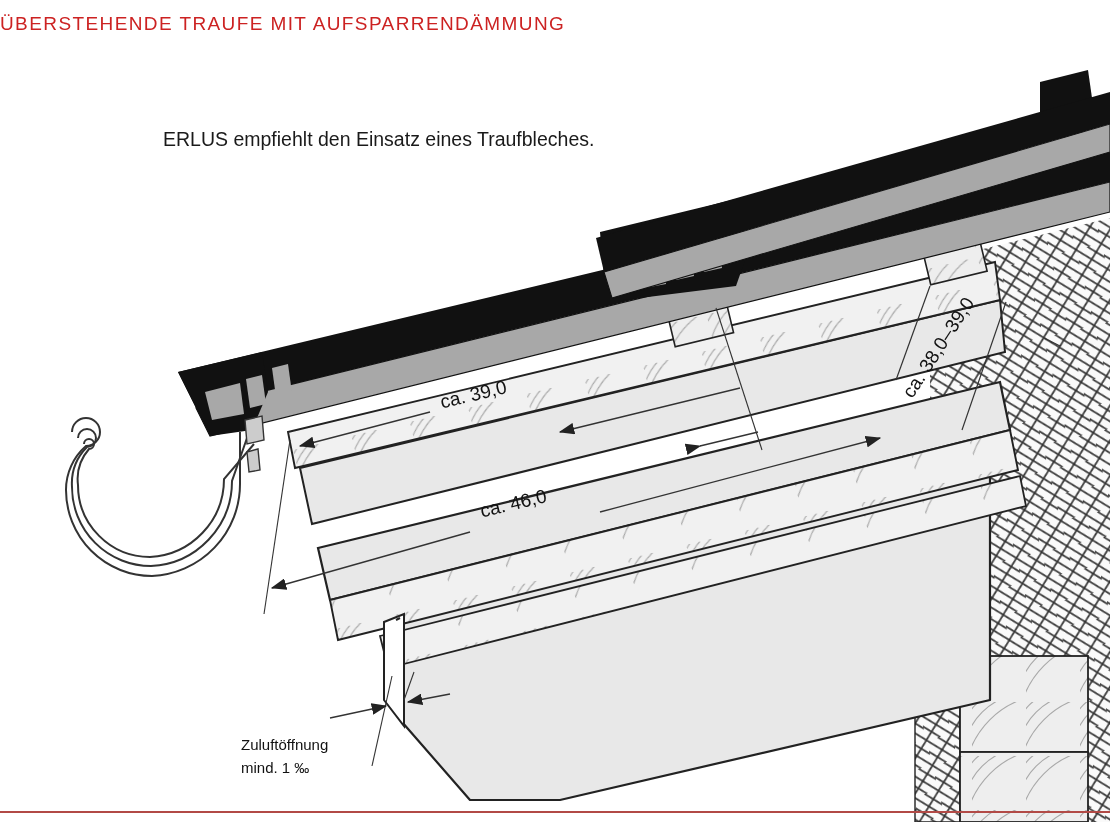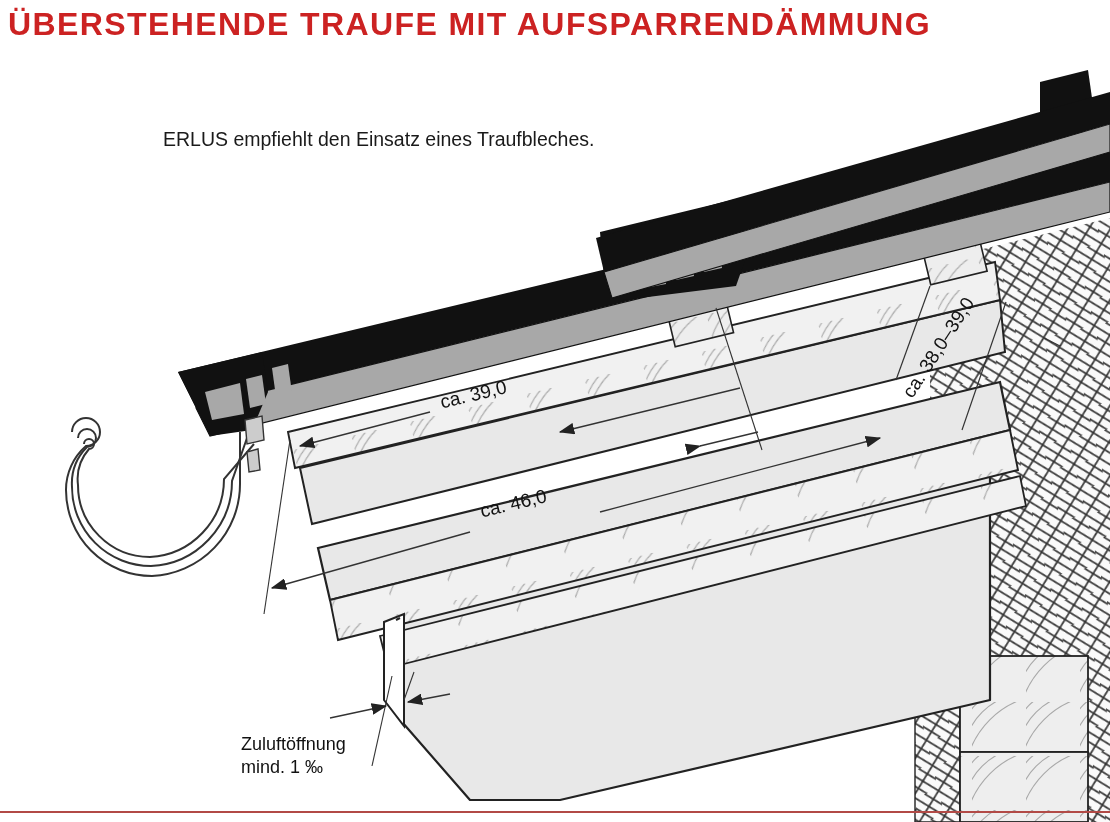--- a/index.html
+++ b/index.html
@@ -13,27 +13,26 @@
     position: relative;
     overflow: hidden;
     font-family: "Liberation Sans", sans-serif;
     color: #1a1a1a;
   }
   #page-title {
     position: absolute;
     left: 0px;
     top: 7px;
     width: 1090px;
-    font-size: 32px;
-    font-weight: bold;
+    font-size: 19px;
+    font-weight: normal;
     letter-spacing: 1.4px;
     color: #cc2222;
     white-space: nowrap;
     line-height: 34px;
-    padding-left: 8px;
   }
   #intro-note {
     position: absolute;
     left: 163px;
     top: 128px;
     font-size: 19.5px;
     color: #1a1a1a;
     white-space: nowrap;
   }
   #drawing-canvas {
@@ -58,21 +57,21 @@
     white-space: nowrap;
     transform-origin: left top;
   }
   #label-39 { left: 438px; top: 392px; transform: rotate(-13.5deg); }
   #label-46 { left: 478px; top: 501px; transform: rotate(-13.5deg); }
   #label-3839 { left: 898px; top: 390px; transform: rotate(-57deg); }
   #label-zuluft {
     position: absolute;
     left: 241px;
     top: 733px;
-    font-size: 18px;
+    font-size: 15px;
     line-height: 23px;
     color: #111111;
     white-space: nowrap;
   }
 </style>
 </head>
 <body>
 
 <div id="page-title">ÜBERSTEHENDE TRAUFE MIT AUFSPARRENDÄMMUNG</div>
 

